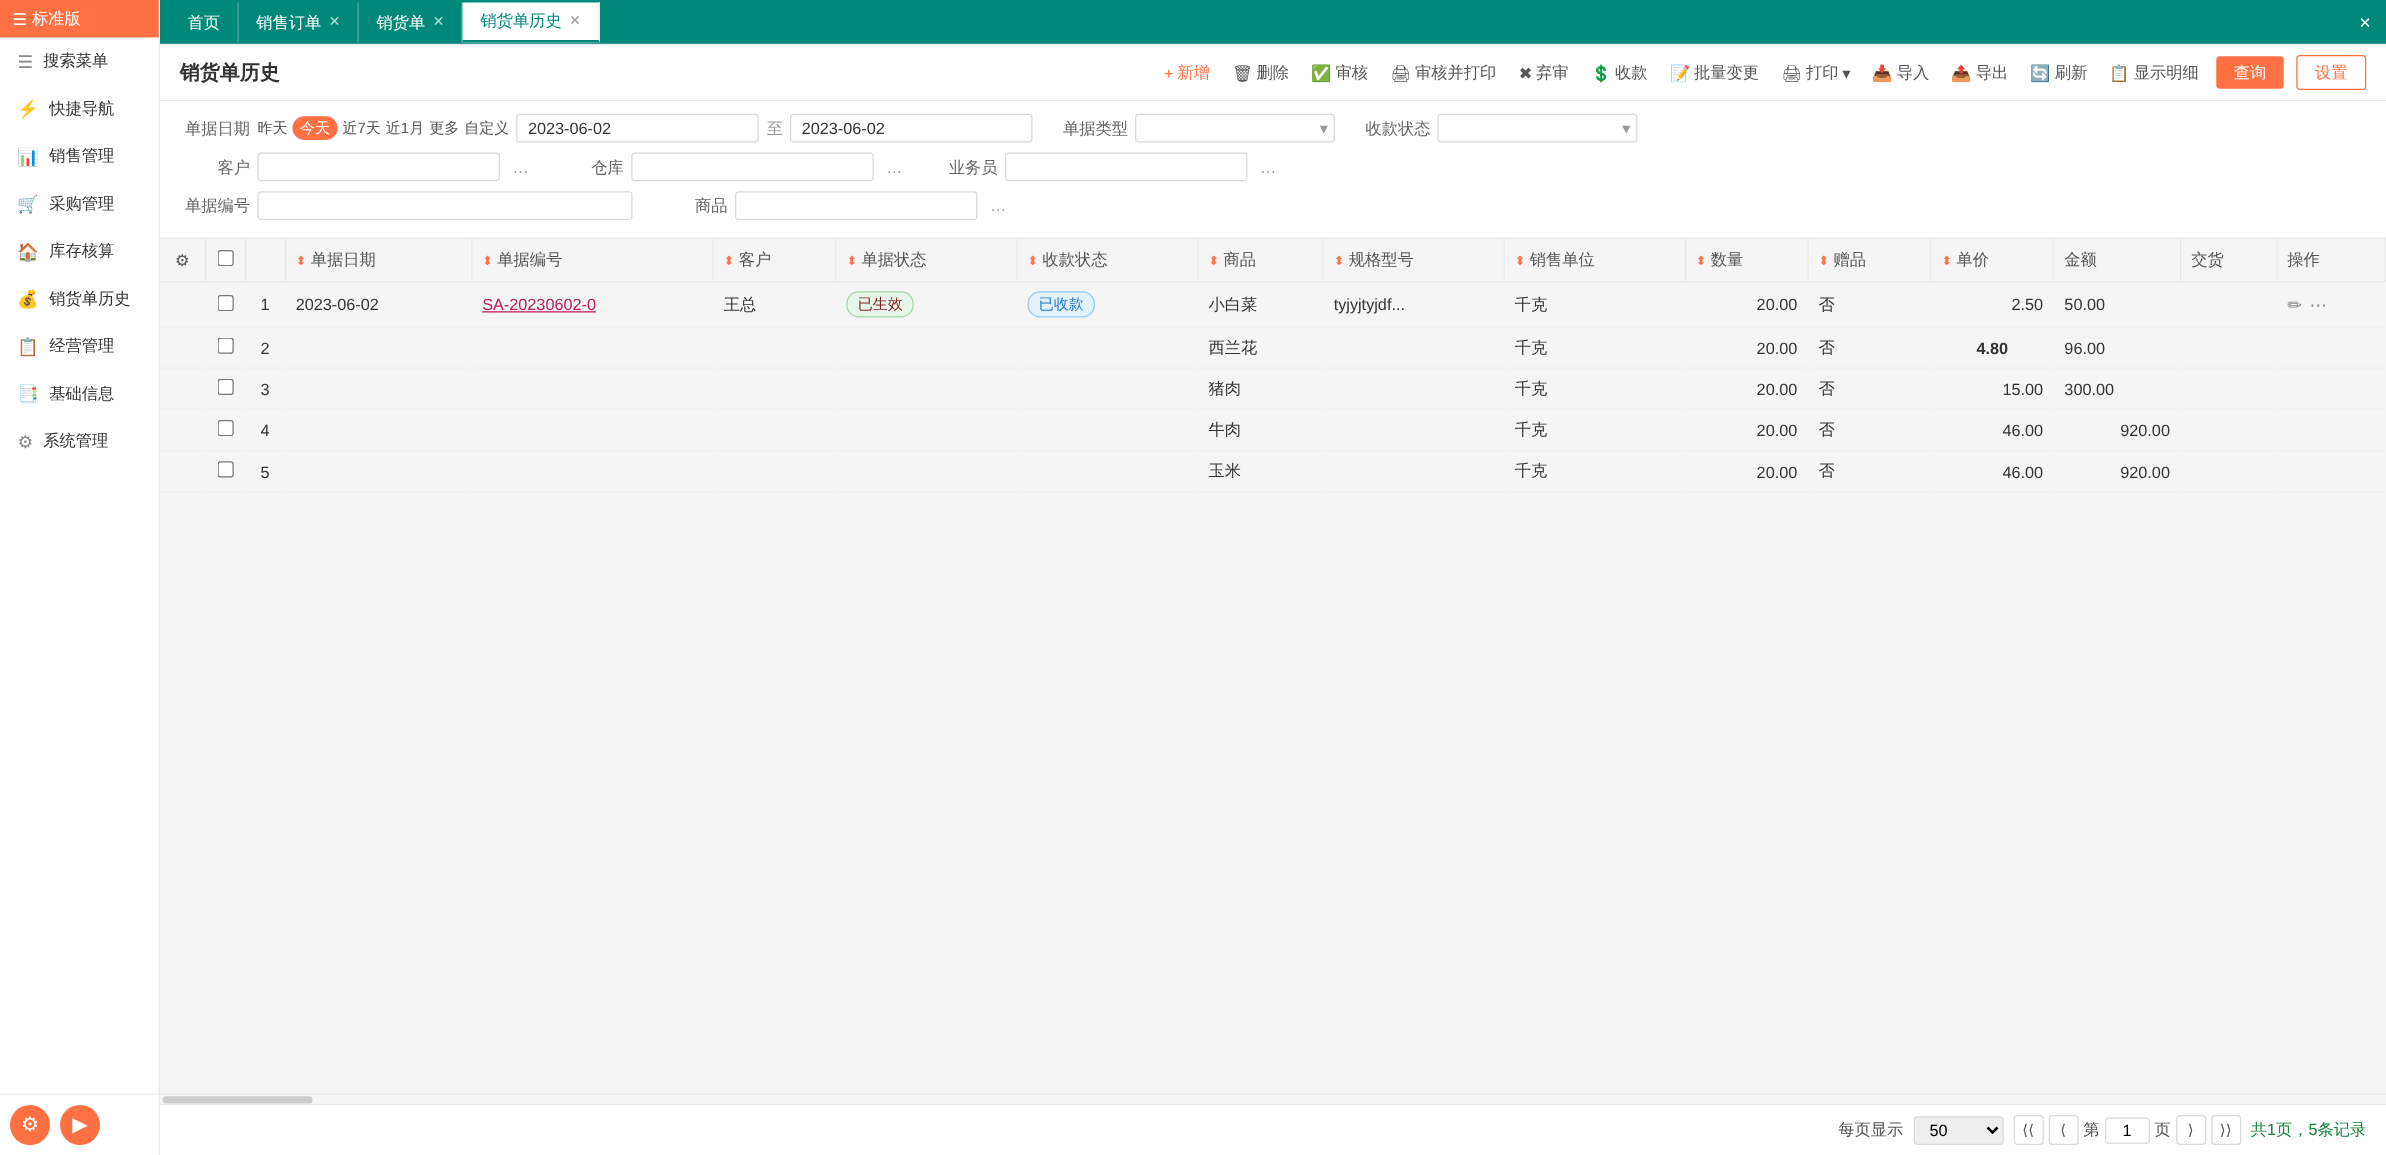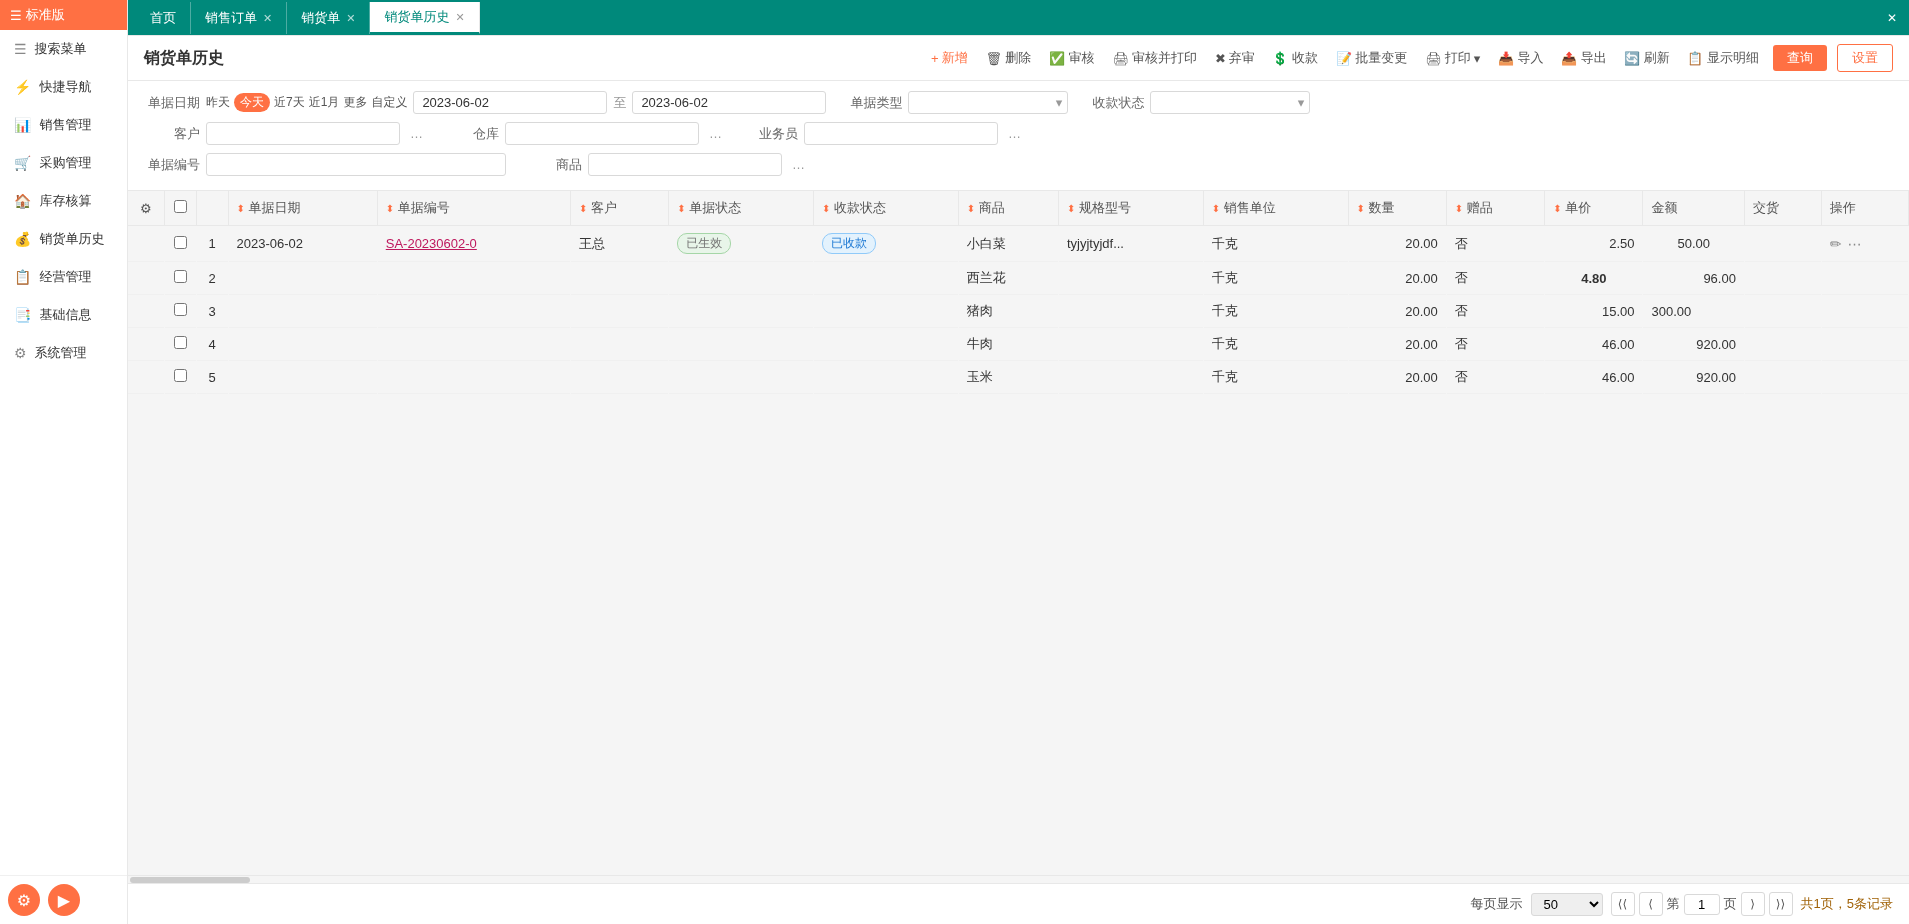--- a/index.html
+++ b/index.html
@@ -184,21 +184,21 @@
       color: #333;
       border-right: 1px solid #f5f5f5;
       white-space: nowrap;
     }
     .badge {
       display: inline-block;
       padding: 1px 8px;
       border-radius: 10px;
       font-size: 12px;
     }
-    .badge-green { background: #e8f5e9; color: #737373; border: 1px solid #a5d6a7; }
+    .badge-green { background: #e8f5e9; color: #7f1d1d; border: 1px solid #a5d6a7; }
     .badge-blue { background: #e3f2fd; color: #1976d2; border: 1px solid #90caf9; }
     .link-text { color: #be185d; text-decoration: underline; cursor: pointer; }
     .action-icons { display: flex; gap: 6px; }
     .action-icon { color: #888; cursor: pointer; font-size: 14px; }
 
     
     .table-footer {
       background: #fffde7;
       padding: 8px 16px;
       display: flex;
@@ -226,21 +226,21 @@
     }
     .page-btn {
       width: 24px; height: 24px; display: flex; align-items: center; justify-content: center;
       border: 1px solid #d9d9d9; border-radius: 3px; cursor: pointer; color: #555;
       font-size: 12px;
     }
     .page-input {
       border: 1px solid #d9d9d9; border-radius: 3px;
       width: 36px; text-align: center; padding: 2px; font-size: 13px;
     }
-    .page-info { color: #a16207; }
+    .page-info { color: #15803d; }
 
     
     .scrollbar-row {
       height: 8px; background: #f5f5f5; border-top: 1px solid #e8e8e8;
       display: flex; align-items: center; padding: 0 2px;
     }
     .scrollbar-thumb {
       width: 120px; height: 6px; background: #ccc; border-radius: 3px; cursor: pointer;
     }
 
@@ -480,21 +480,21 @@
               <td><a class="link-text" href="#">SA-20230602-0</a></td>
               <td>王总</td>
               <td><span class="badge badge-green">已生效</span></td>
               <td><span class="badge badge-blue">已收款</span></td>
               <td>小白菜</td>
               <td>tyjyjtyjdf...</td>
               <td>千克</td>
               <td style="text-align:right;">20.00</td>
               <td>否</td>
               <td style="text-align:right;">2.50</td>
-              <td style="text-align:center;">50.00</td>
+              <td style="text-align:left;">50.00</td>
               <td></td>
               <td>
                 <div class="action-icons">
                   <span class="action-icon">✏</span>
                   <span class="action-icon">⋯</span>
                 </div>
               </td>
             </tr>
             <tr>
               <td></td>
@@ -504,21 +504,21 @@
               <td></td>
               <td></td>
               <td></td>
               <td></td>
               <td>西兰花</td>
               <td></td>
               <td>千克</td>
               <td style="text-align:right;">20.00</td>
               <td>否</td>
               <td style="text-align:center;font-weight:bold;">4.80</td>
-              <td style="text-align:right;">96.00</td>
+              <td style="text-align:left;">96.00</td>
               <td></td>
               <td></td>
             </tr>
             <tr>
               <td></td>
               <td style="text-align:center;"><input type="checkbox" style=""></td>
               <td style="text-align:center;">3</td>
               <td></td>
               <td></td>
               <td></td>

